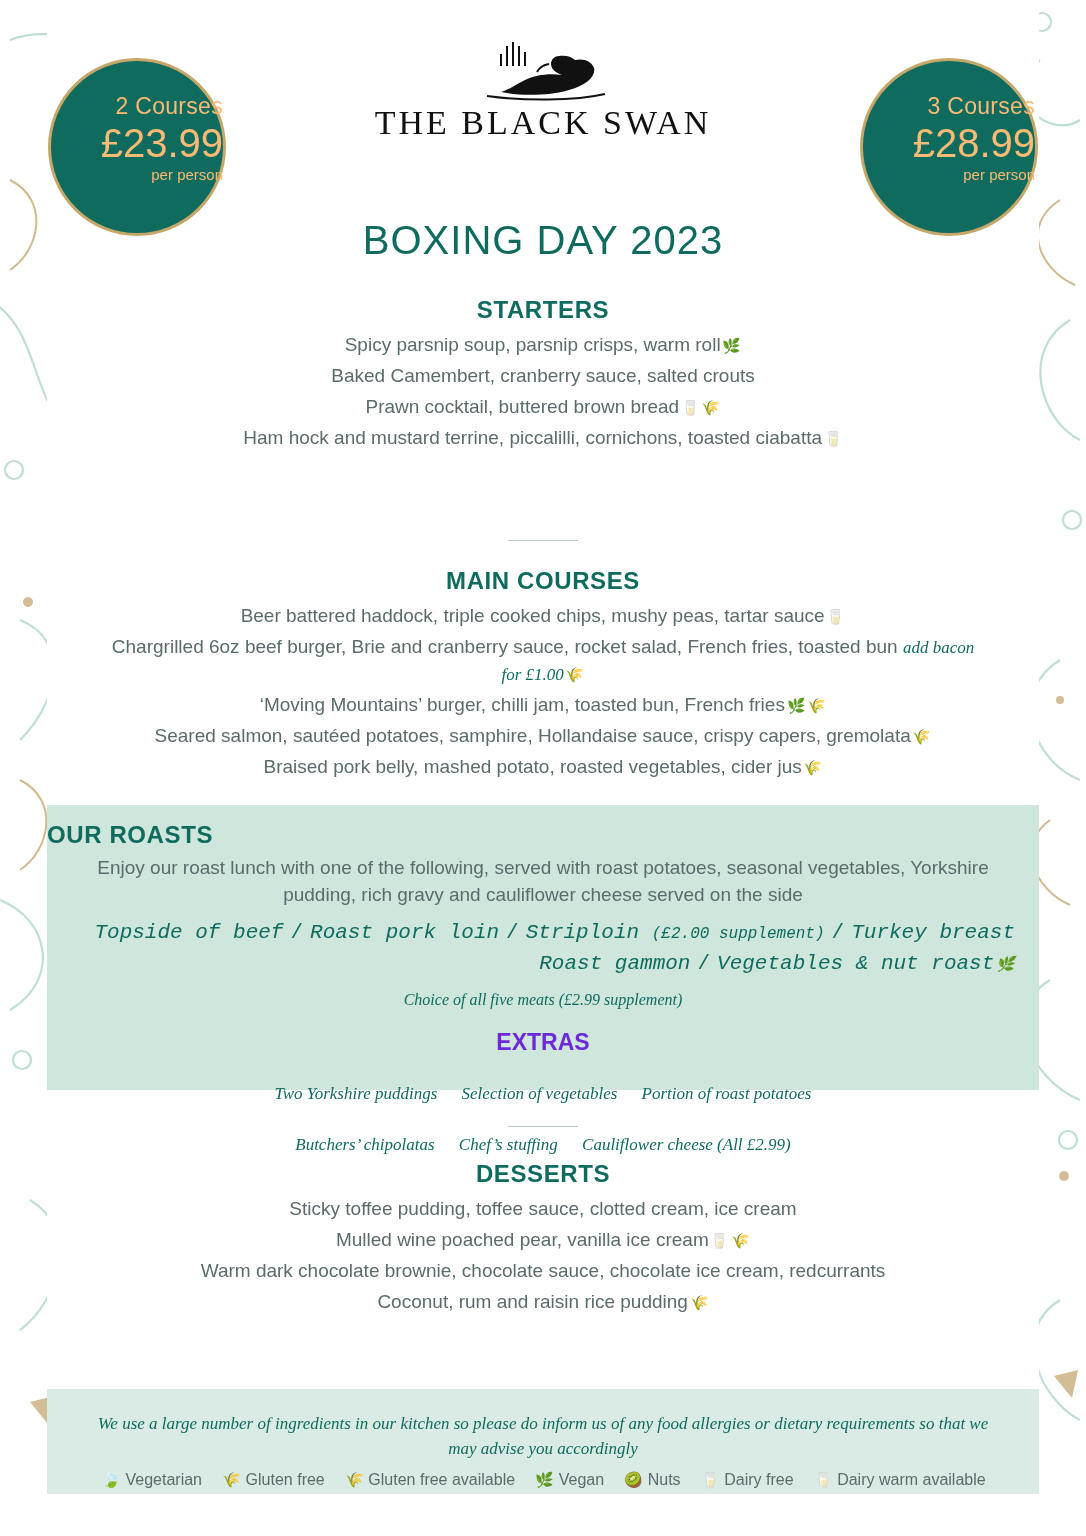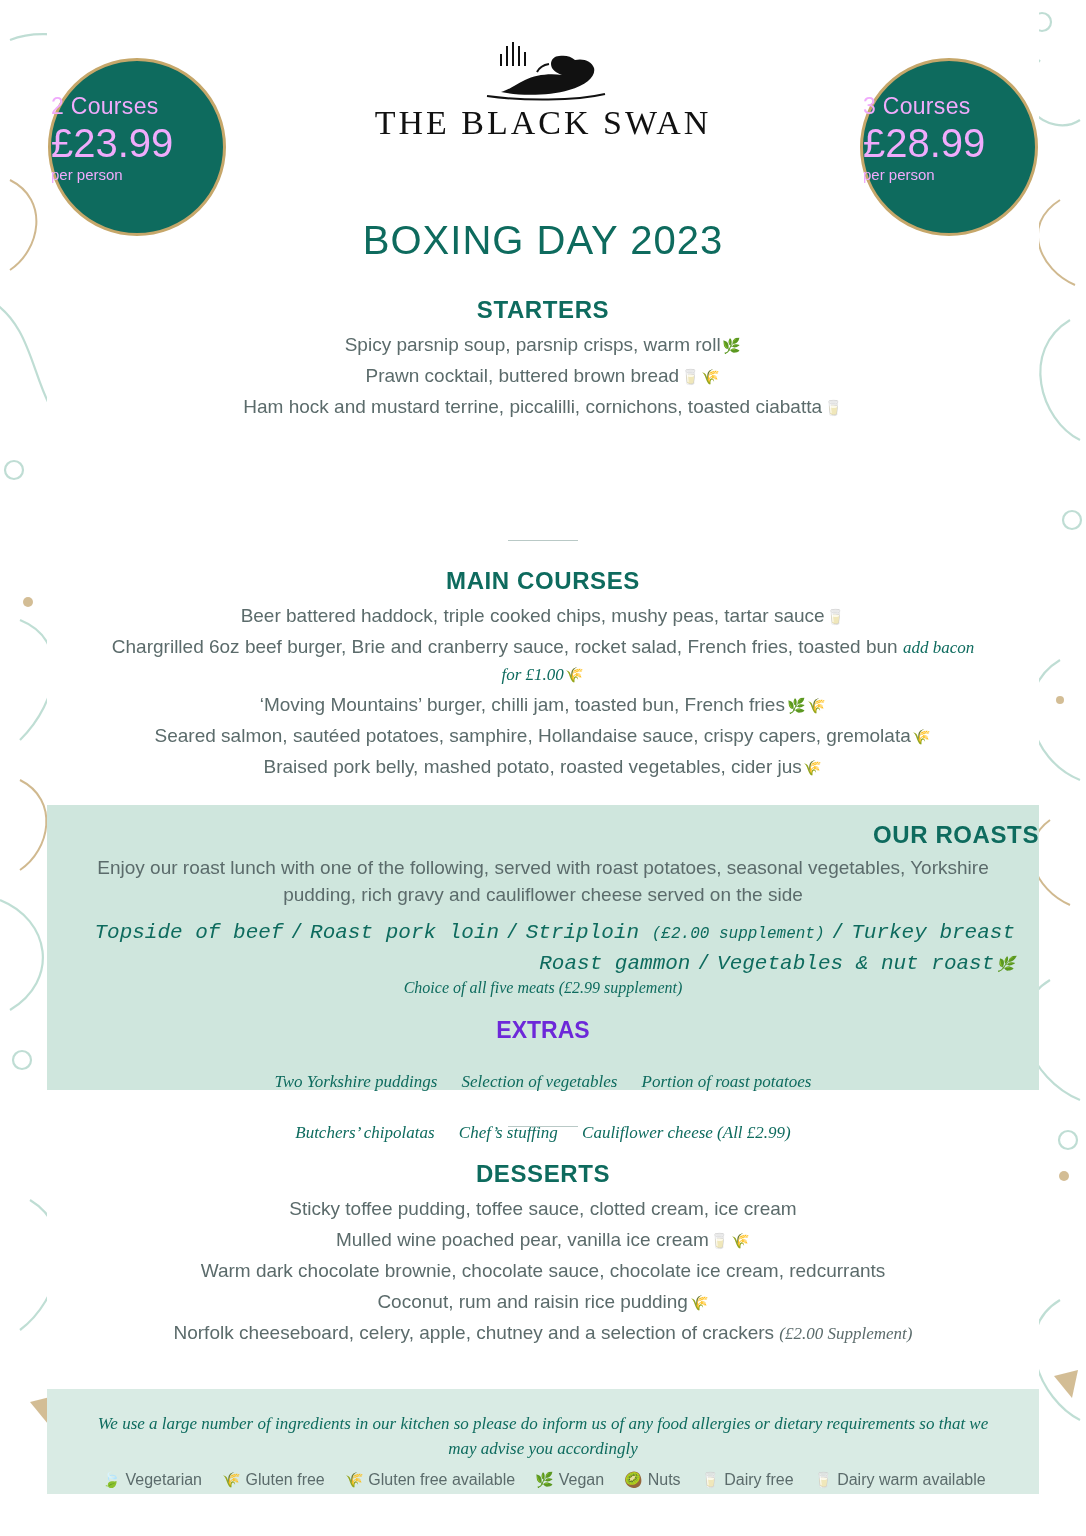--- a/index.html
+++ b/index.html
@@ -52,22 +52,22 @@
     margin-top: 2px;
   }
 
   
   .badge {
     position: absolute;
     width: 178px; height: 178px;
     border-radius: 50%;
     background: #0e6b5e;
     border: 3px solid #c6a76a;
-    color: #f0abfc;
-    text-align: left;
+    color: #fdba74;
+    text-align: right;
     z-index: 3;
   }
   .badge.left  { left: 48px; top: 58px; }
   .badge.right { right: 48px; top: 58px; }
   .badge .b-courses { font-size: 23px; margin-top: 32px; letter-spacing: .3px; }
   .badge .b-price   { font-size: 40px; line-height: 1.05; margin-top: 2px; }
   .badge .b-pp      { font-size: 15px; margin-top: 2px; }
 
   
   .menu-title {
@@ -156,21 +156,21 @@
   }
   .roast-list .sep { color: #0e6b5e; margin: 0 7px; font-style: normal; }
   .roast-list .small {
     font-size: 16px;
   }
   .roast-choice {
     font-family: "Liberation Serif", serif;
     font-style: italic;
     color: #0e6b5e;
     font-size: 16px;
-    margin-top: 0;
+    margin-top: 12px;
     text-align: center;
   }
   .extras-head {
     color: #6d28d9;
     font-size: 23px;
     font-weight: bold;
     text-align: center;
     margin-top: 20px;
   }
   .extras-row {
@@ -287,37 +287,38 @@
     <div class="b-courses">3 Courses</div>
     <div class="b-price">£28.99</div>
     <div class="b-pp">per person</div>
   </div>
 
   <div class="menu-title">BOXING DAY 2023</div>
 
   <div class="section" style="top:296px;">
     <div class="sec-head">STARTERS</div>
     <div class="dish"><span>Spicy parsnip soup, parsnip crisps, warm roll</span><span class="ag vg">🌿</span></div>
+    <div class="dish"><span>Baked Camembert, cranberry sauce, salted crouts</span></div>
     <div class="dish"><span>Prawn cocktail, buttered brown bread</span><span class="ag dfa">🥛</span><span class="ag gfa">🌾</span></div>
     <div class="dish"><span>Ham hock and mustard terrine, piccalilli, cornichons, toasted ciabatta</span><span class="ag df">🥛</span></div>
   </div>
 
   <div class="divider" style="top:540px;"></div>
 
   <div class="section" style="top:567px;">
     <div class="sec-head">MAIN COURSES</div>
     <div class="dish"><span>Beer battered haddock, triple cooked chips, mushy peas, tartar sauce</span><span class="ag df">🥛</span></div>
     <div class="dish"><span>Chargrilled 6oz beef burger, Brie and cranberry sauce, rocket salad, French fries, toasted bun</span> <span class="note">add bacon for £1.00</span><span class="ag gfa">🌾</span></div>
     <div class="dish"><span>‘Moving Mountains’ burger, chilli jam, toasted bun, French fries</span><span class="ag vg">🌿</span><span class="ag gfa">🌾</span></div>
     <div class="dish"><span>Seared salmon, sautéed potatoes, samphire, Hollandaise sauce, crispy capers, gremolata</span><span class="ag gfa">🌾</span></div>
     <div class="dish"><span>Braised pork belly, mashed potato, roasted vegetables, cider jus</span><span class="ag gfa">🌾</span></div>
   </div>
 
   <div class="roast-band">
-    <div class="sec-head" style="margin-top:16px;text-align:right;">OUR ROASTS</div>
+    <div class="sec-head" style="margin-top:16px;">OUR ROASTS</div>
     <div class="roast-intro">Enjoy our roast lunch with one of the following, served with roast potatoes, seasonal vegetables, Yorkshire pudding, rich gravy and cauliflower cheese served on the side</div>
 
     <div class="roast-list">
       <span>Topside of beef</span><span class="sep">/</span><span>Roast pork loin</span><span class="sep">/</span><span>Striploin</span> <span class="small">(£2.00 supplement)</span><span class="sep">/</span><span>Turkey breast</span>
       <br>
       <span>Roast gammon</span><span class="sep">/</span><span>Vegetables &amp; nut roast</span><span class="ag vg">🌿</span>
     </div>
     <div class="roast-choice">Choice of all five meats (£2.99 supplement)</div>
 
     <div class="extras-head">EXTRAS</div>
@@ -334,21 +335,20 @@
   </div>
 
   <div class="divider" style="top:1126px;"></div>
 
   <div class="section" style="top:1160px;">
     <div class="sec-head">DESSERTS</div>
     <div class="dish"><span>Sticky toffee pudding, toffee sauce, clotted cream, ice cream</span></div>
     <div class="dish"><span>Mulled wine poached pear, vanilla ice cream</span><span class="ag dfa">🥛</span><span class="ag gfa">🌾</span></div>
     <div class="dish"><span>Warm dark chocolate brownie, chocolate sauce, chocolate ice cream, redcurrants</span></div>
     <div class="dish"><span>Coconut, rum and raisin rice pudding</span><span class="ag gfa">🌾</span></div>
-    <div class="dish"><span>Norfolk cheeseboard, celery, apple, chutney and a selection of crackers</span> <span class="supp">(£2.00 Supplement)</span></div>
   </div>
 
   <div class="footer-band">
     <div class="footer-note">We use a large number of ingredients in our kitchen so please do inform us of any food allergies or dietary requirements so that we may advise you accordingly</div>
     <div class="legend">
       <span class="item"><span class="ag v">🍃</span> <span>Vegetarian</span></span>
       <span class="item"><span class="ag gf">🌾</span> <span>Gluten free</span></span>
       <span class="item"><span class="ag gfa">🌾</span> <span>Gluten free available</span></span>
       <span class="item"><span class="ag vg">🌿</span> <span>Vegan</span></span>
       <span class="item"><span class="ag nuts">🥝</span> <span>Nuts</span></span>

